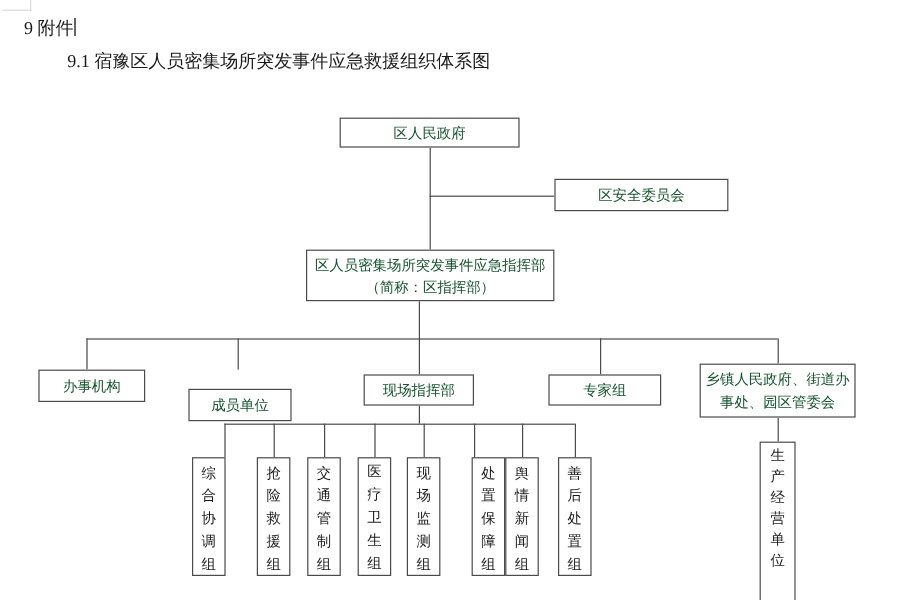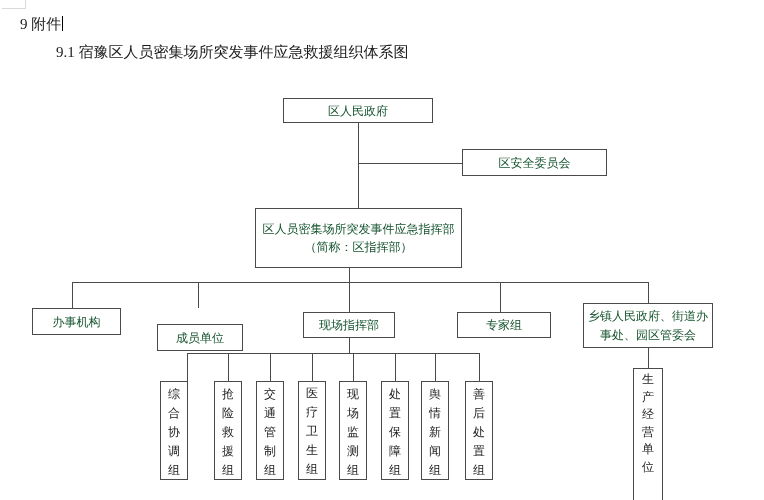--- a/index.html
+++ b/index.html
@@ -51,40 +51,40 @@
     line-height: 16px;
     color: #14532d;
     display: flex;
     flex-direction: column;
     align-items: center;
     justify-content: center;
     text-align: center;
   }
   .node-root      { left: 283px; top:  98px; width: 150px; height: 25px; }
   .node-committee { left: 462px; top: 149px; width: 145px; height: 27px; }
-  .node-command   { left: 255px; top: 208px; width: 207px; height: 60px; line-height: 18px; }
+  .node-command   { left: 255px; top: 208px; width: 207px; height: 43px; line-height: 18px; }
   .node-office    { left:  32px; top: 308px; width:  89px; height: 27px; }
   .node-members   { left: 157px; top: 324px; width:  86px; height: 27px; }
   .node-site      { left: 303px; top: 312px; width:  92px; height: 26px; }
   .node-experts   { left: 457px; top: 312px; width:  94px; height: 26px; }
   .node-township  { left: 583px; top: 303px; width: 130px; height: 45px; line-height: 19px; padding: 0 3px; display: block; padding-top: 3px; }
 
   .vnode {
     position: absolute;
     border: 1px solid #4a4a4a;
     background: #ffffff;
     width: 28px;
     font-size: 12px;
     text-align: center;
     word-break: break-all;
     overflow: hidden;
   }
   .team  { top: 381px; height: 99px; line-height: 19px; padding: 3px 7px 0 7px; }
   .t0 { left: 160px; font-family: Liberation Serif, serif; } .t1 { left: 214px; } .t2 { left: 256px; } .t3 { left: 298px; font-family: Liberation Mono, monospace; }
-  .t4 { left: 339px; } .t5 { left: 381px; } .t6 { left: 421px; } .t7 { left: 465px; }
+  .t4 { left: 339px; } .t5 { left: 393px; } .t6 { left: 421px; } .t7 { left: 465px; }
   .node-production { left: 633px; top: 368px; width: 30px; height: 140px; line-height: 17.5px; padding: 2px 8px 0 8px; }
 
   
   .hline, .vline { position: absolute; background: #4a4a4a; }
   .hline { height: 1px; }
   .vline { width: 1px; }
   .l-root-cmd      { left: 358px; top: 123px; height: 85px; }
   .l-committee     { left: 358px; top: 163px; width: 104px; }
   .l-cmd-branch    { left: 349px; top: 251px; height: 61px; }
   .l-branch        { left:  72px; top: 282px; width: 576px; }

